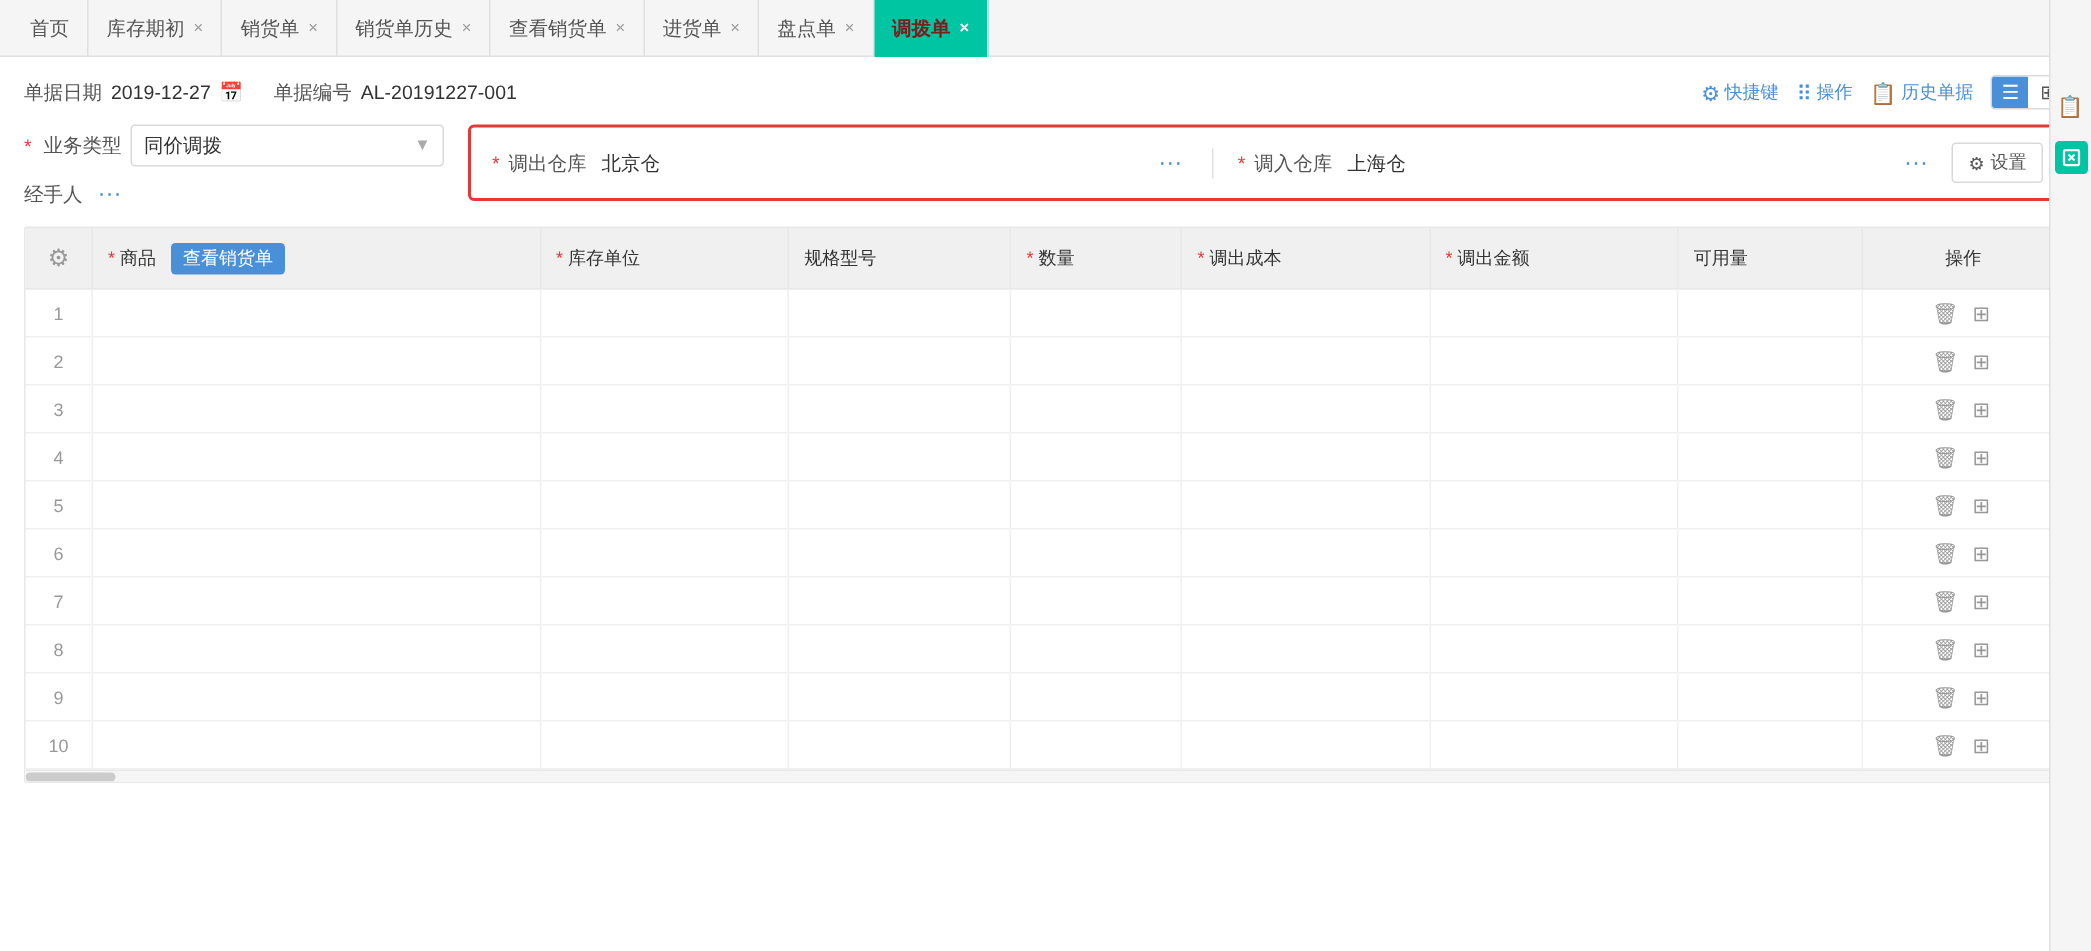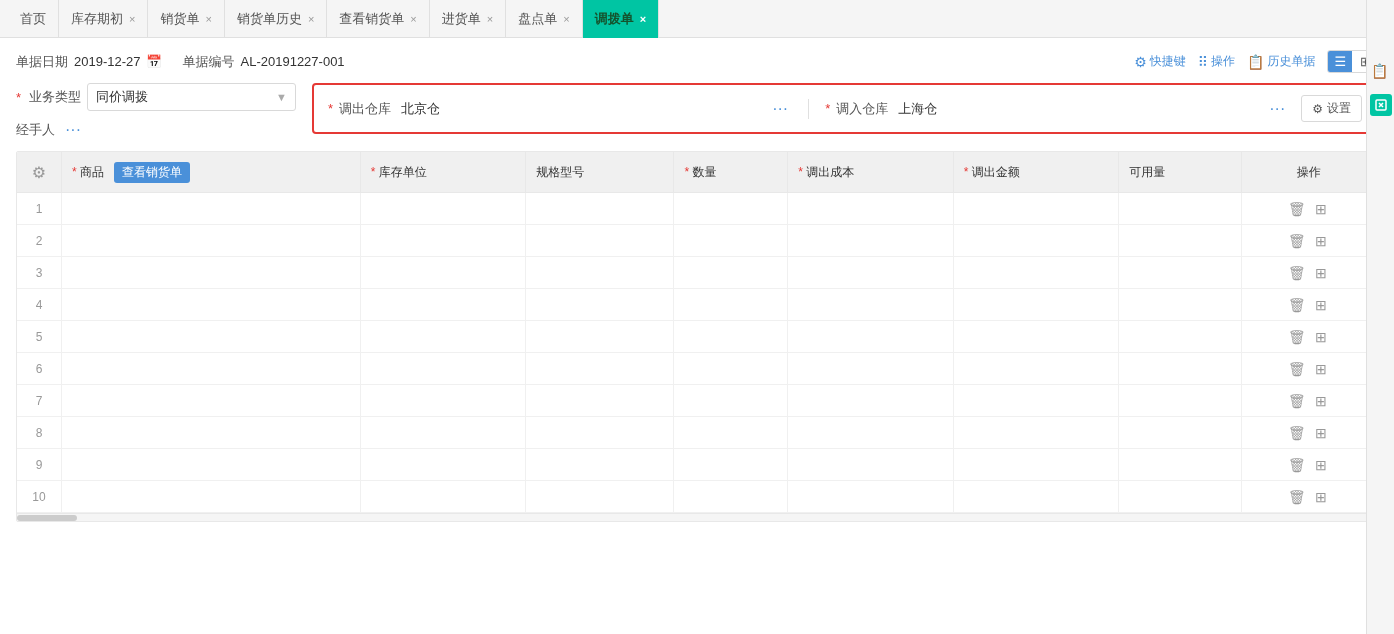--- a/index.html
+++ b/index.html
@@ -351,21 +351,21 @@
     </div>
     <div class="tab">
       <span>进货单</span>
       <span class="close-btn">×</span>
     </div>
     <div class="tab">
       <span>盘点单</span>
       <span class="close-btn">×</span>
     </div>
     <div class="tab active" style="background:#00c5a3;color:#fff;border-top:none;">
-      <span style="color:#14532d;">调拨单</span>
+      <span style="color:#7f1d1d;">调拨单</span>
       <span class="close-btn" style="color:#fff;">×</span>
     </div>
     <div style="margin-left:auto; display:flex; align-items:center;">
       <span style="cursor:pointer;color:#999;font-size:18px;padding:0 8px;">×</span>
     </div>
   </div>
 
   <div class="content-area">
 
     <div class="header-row">

